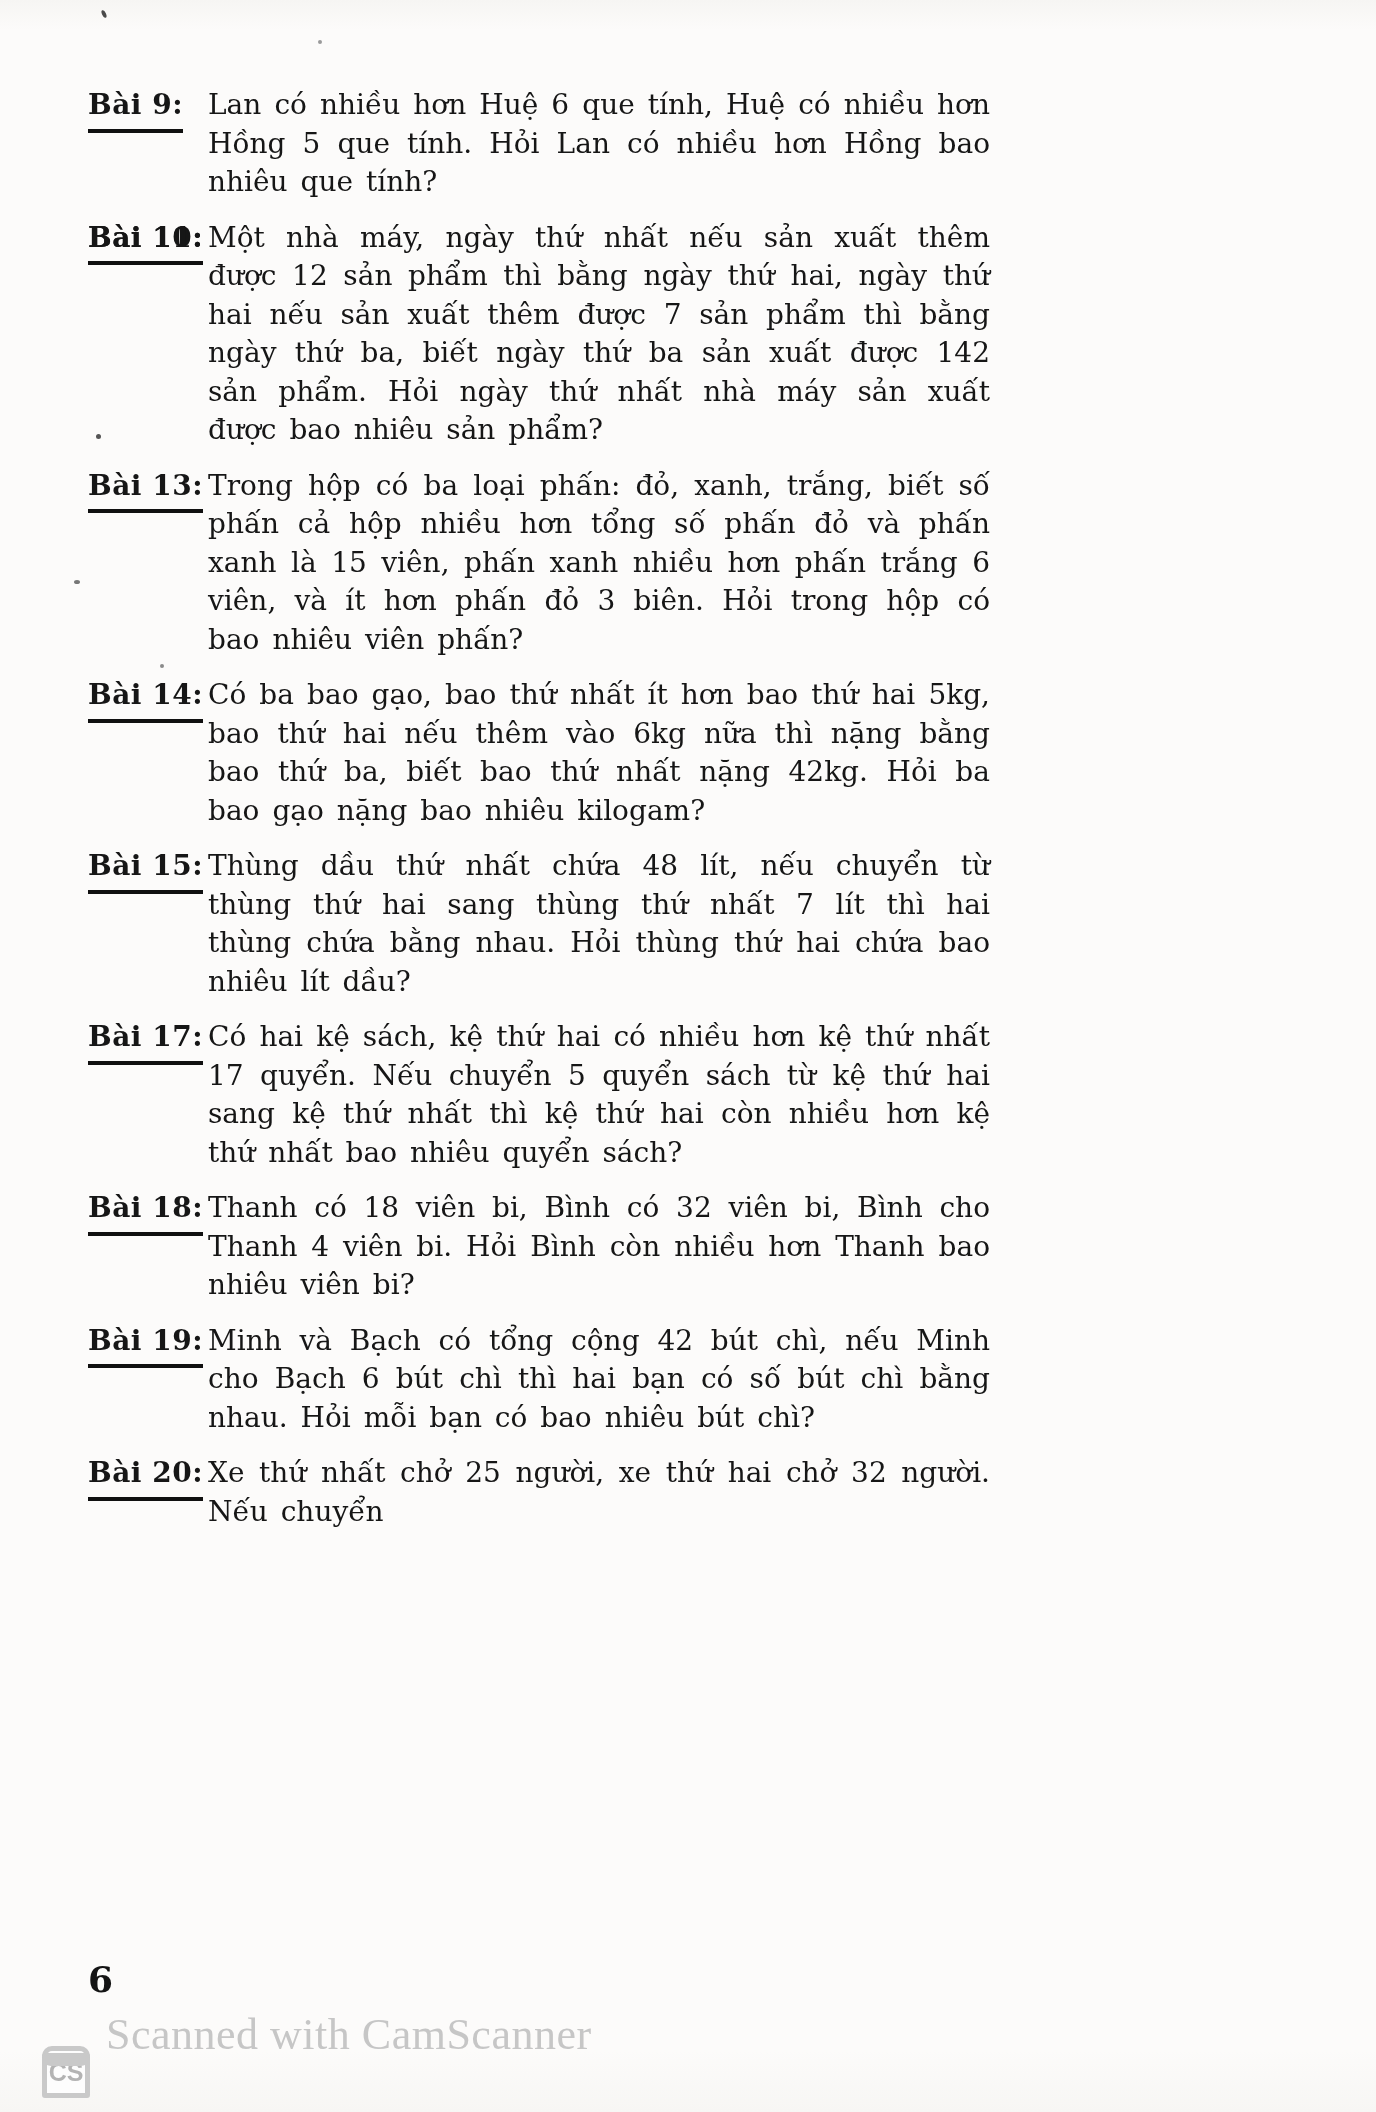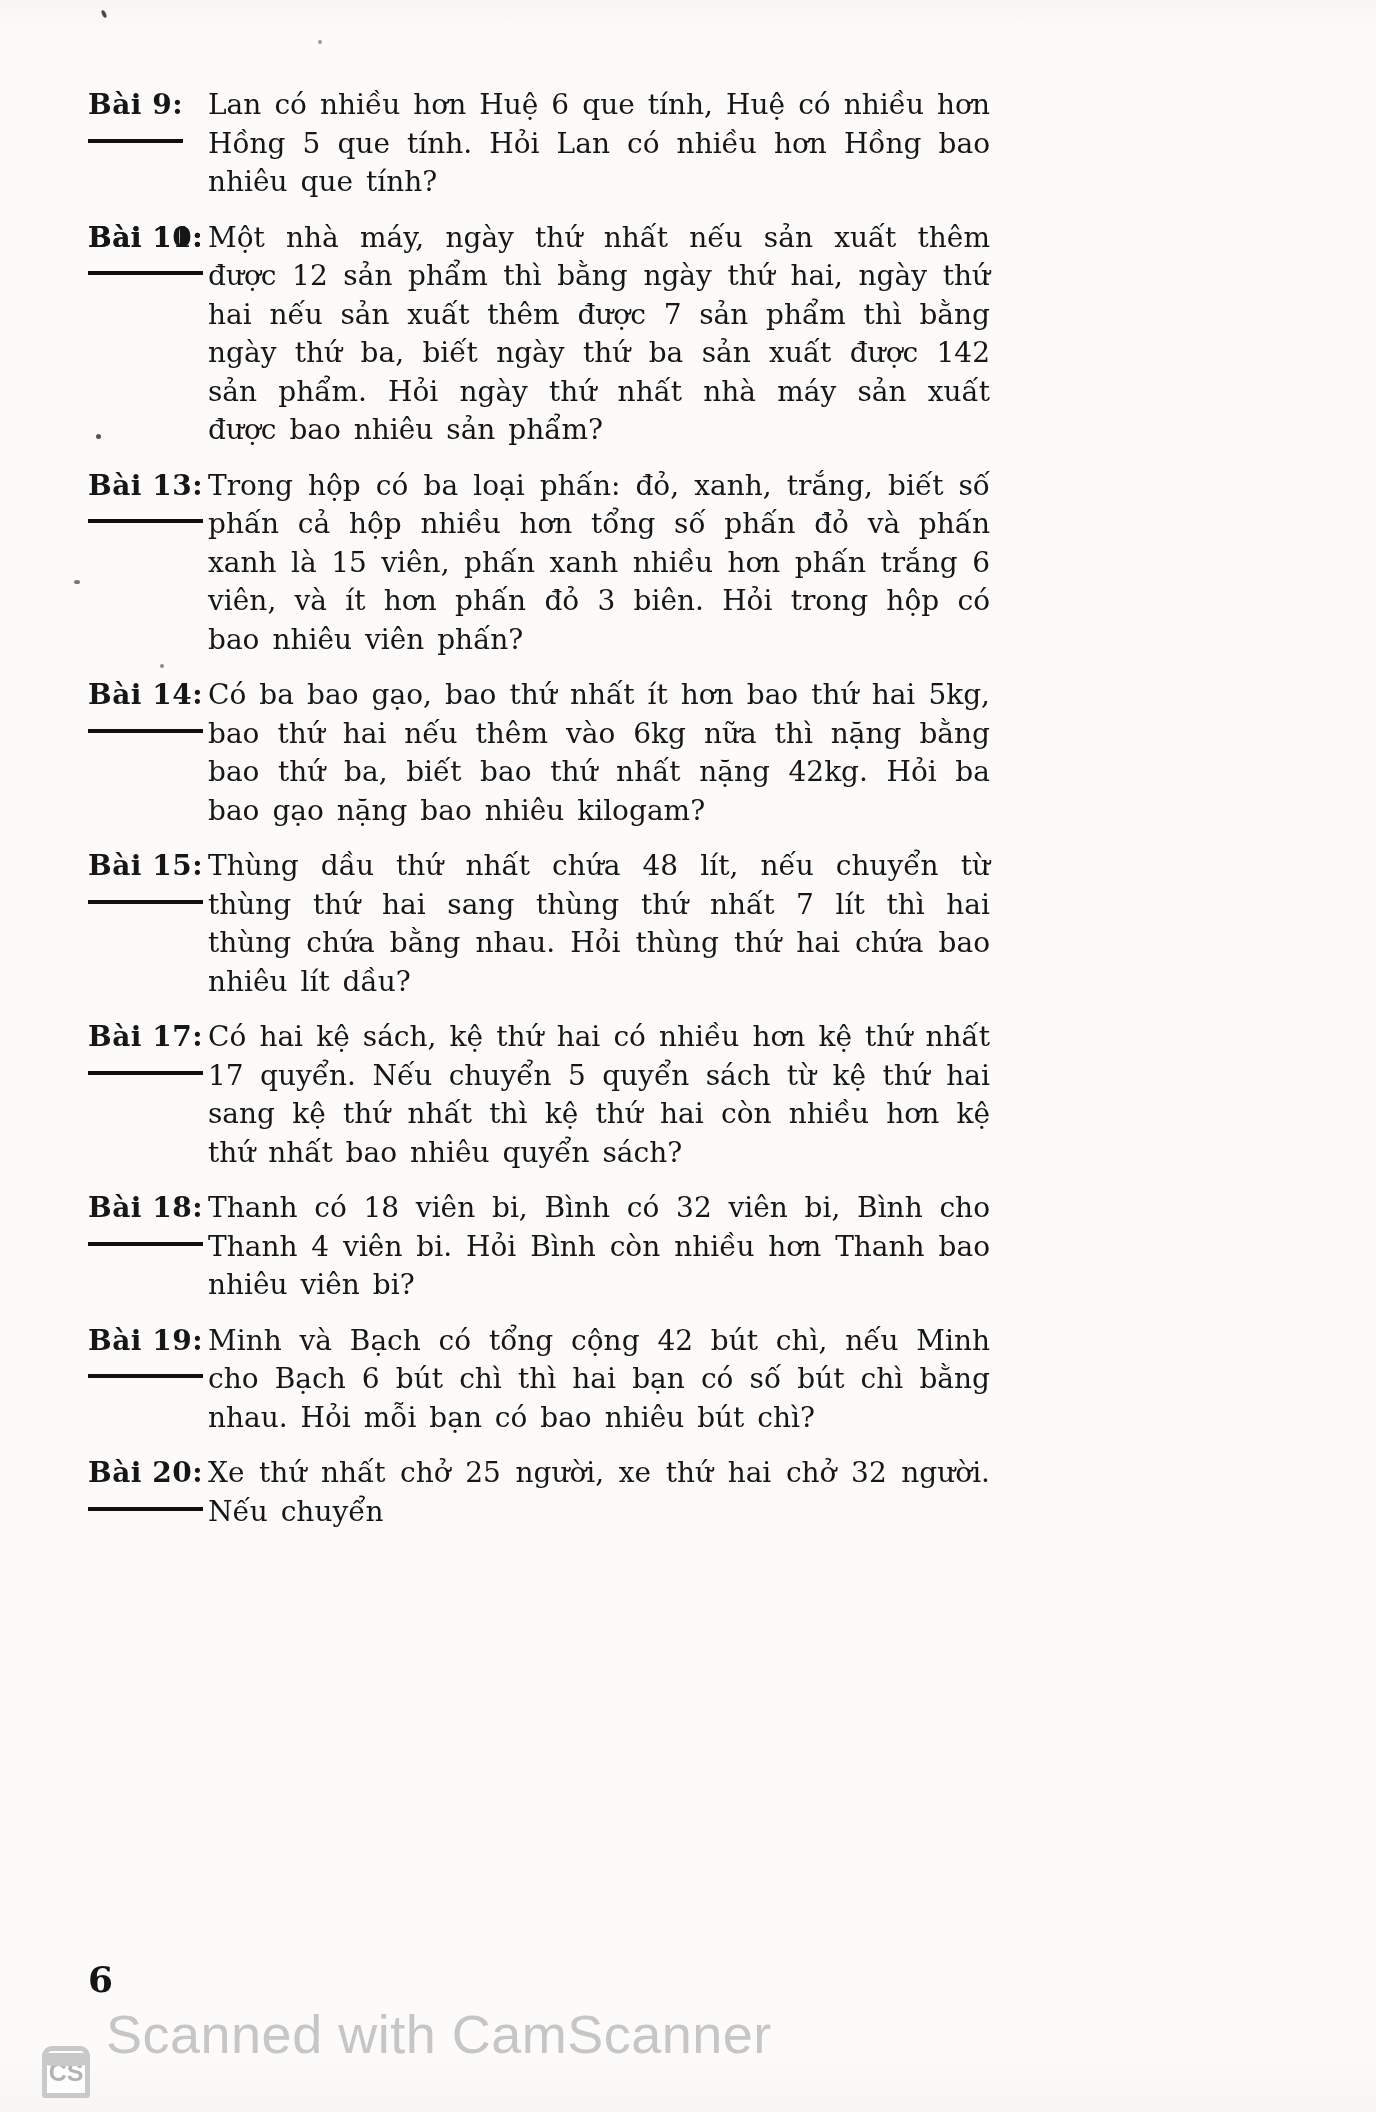--- a/index.html
+++ b/index.html
@@ -25,21 +25,21 @@
     font-size:28px;
     line-height:38.5px;
   }
   .exercise .label {
     position:absolute;
     left:0;
     top:0;
     font-weight:bold;
     white-space:nowrap;
     border-bottom:4px solid #101010;
-    padding-bottom:14px;
+    padding-bottom:4px;
     letter-spacing:0.5px;
   }
   .exercise .body {
     text-align:justify;
     text-align-last:left;
     word-spacing:4px;
   }
   .page-number {
     position:absolute;
     left:88px;
@@ -81,22 +81,22 @@
   .cs-base {
     position:absolute;
     left:0;
     bottom:0;
     width:48px;
     height:13px;
     background:#c9c9c9;
     border-radius:3px 3px 9px 9px;
   }
   .watermark {
-    font-family:Liberation Sans, sans-serif;
-    font-size:54px;
+    font-family:Liberation Serif, serif;
+    font-size:44px;
     color:#c6c6c6;
     letter-spacing:0.5px;
     white-space:nowrap;
   }
   .speck { position:absolute; background:#6a6a6a; border-radius:50%; }
   .speck.s1 { left:100px; top:12px;  width:8px; height:4px; transform:rotate(65deg); background:#4a4a4a; }
   .speck.s2 { left:318px; top:40px;  width:4px; height:4px; background:#9a9a9a; }
   .speck.s3 { left:96px;  top:434px; width:5px; height:5px; background:#555; }
   .speck.s4 { left:74px;  top:580px; width:6px; height:4px; background:#777; }
   .speck.s5 { left:160px; top:664px; width:4px; height:4px; background:#8a8a8a; }

